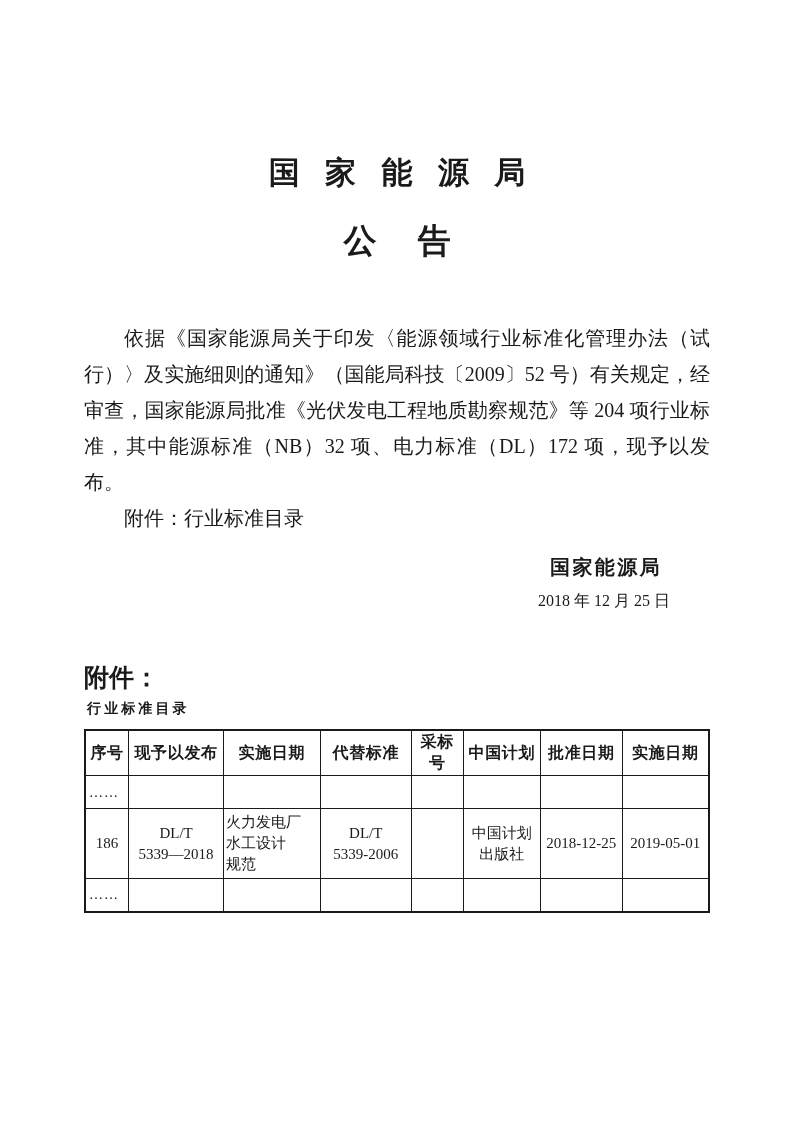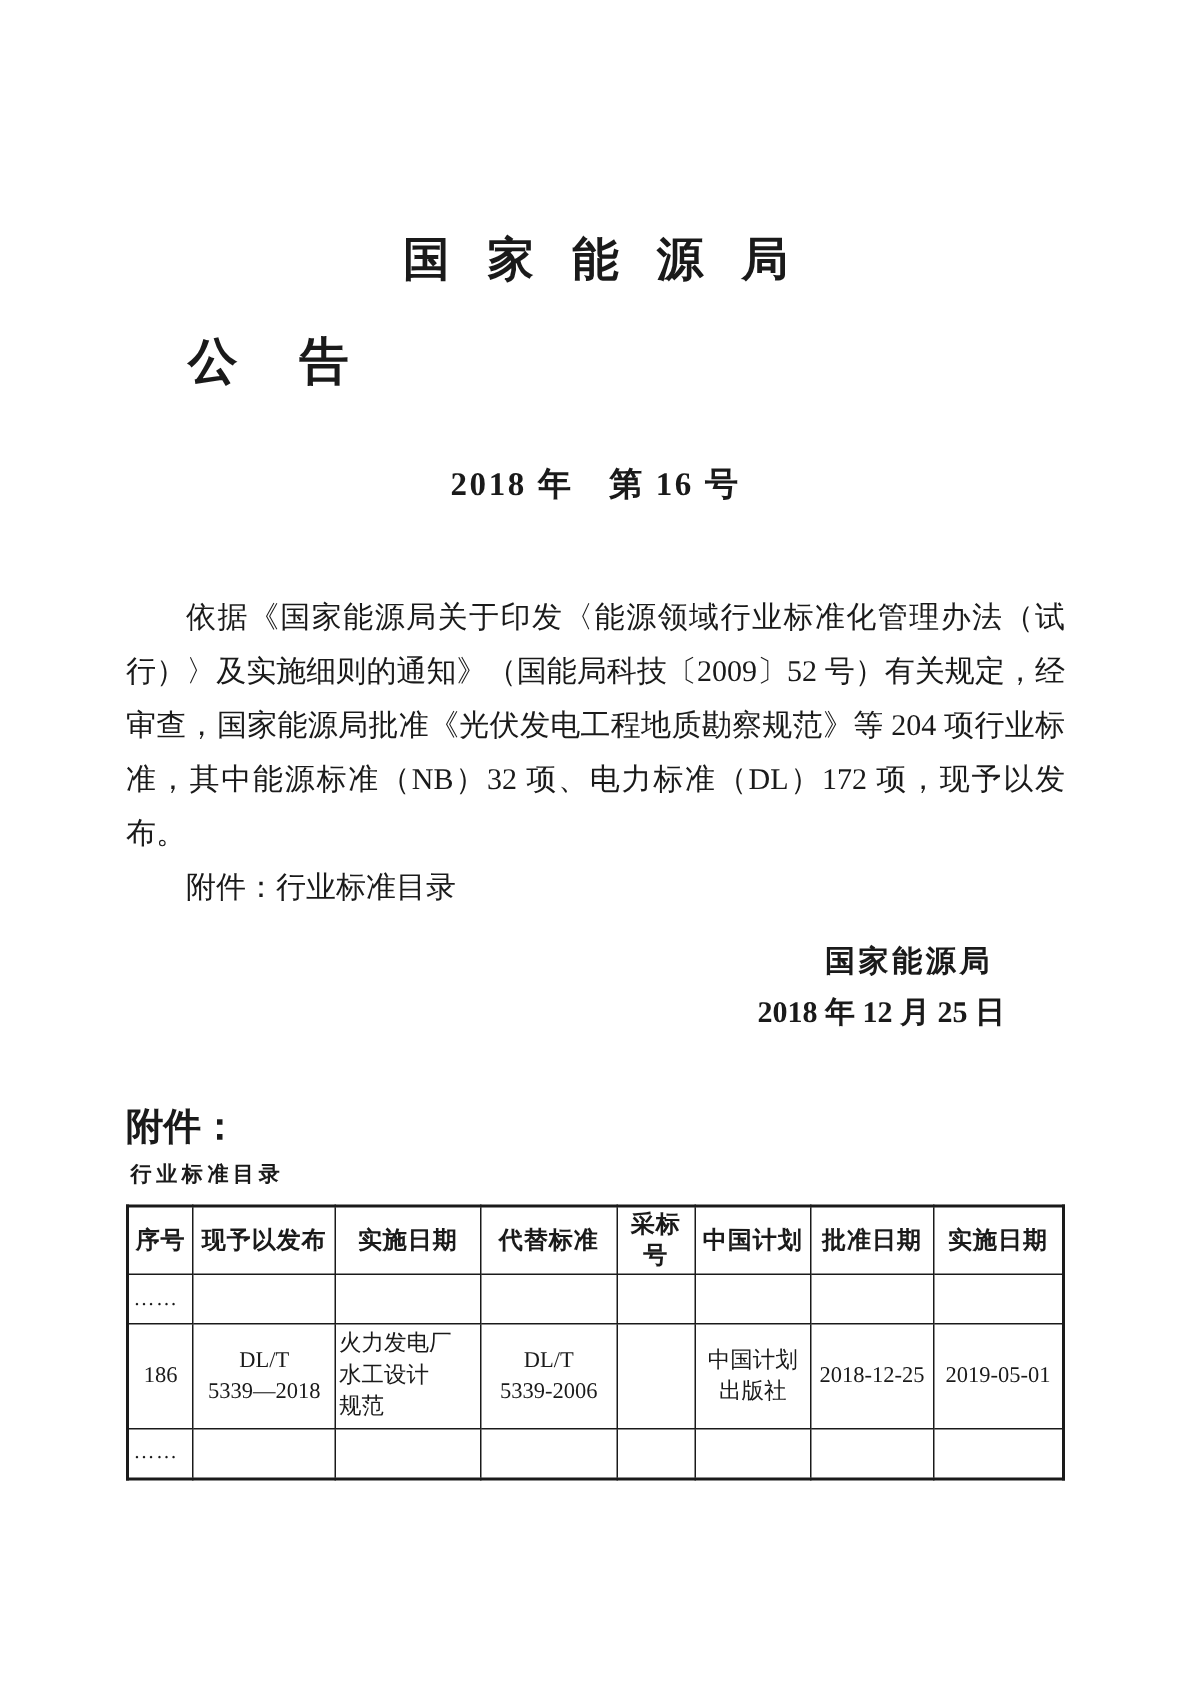--- a/index.html
+++ b/index.html
@@ -22,21 +22,21 @@
     margin-top: 152px;
     text-align: center;
     font-size: 31px;
     font-weight: bold;
     letter-spacing: 0.82em;
     text-indent: 0.82em;
     white-space: nowrap;
   }
   .doc-title-2 {
     margin-top: 25px;
-    text-align: left;
+    text-align: center;
     font-size: 33px;
     font-weight: bold;
     letter-spacing: 1.25em;
     text-indent: 1.25em;
     white-space: nowrap;
   }
   .doc-number {
     margin-top: 44px;
     text-align: center;
     font-size: 22px;
@@ -58,23 +58,23 @@
   .signature-org {
     margin-top: 14px;
     font-size: 20px;
     line-height: 34px;
     font-weight: bold;
     text-align: right;
     padding-right: 48px;
     letter-spacing: 0.12em;
   }
   .signature-date {
-    font-size: 20px;
+    font-size: 16px;
     line-height: 34px;
-    font-weight: bold;
+    font-weight: normal;
     text-align: right;
     padding-right: 40px;
   }
   .appendix-label {
     margin-top: 48px;
     font-size: 25px;
     font-weight: bold;
     line-height: 24px;
   }
   .table-title {
@@ -132,21 +132,20 @@
   col.c6 { width: 13.1%; }
   col.c7 { width: 13.9%; }
 </style>
 </head>
 <body>
 
 <div class="page">
 
   <div class="doc-title-1">国家能源局</div>
   <div class="doc-title-2">公告</div>
-  <div class="doc-number">2018 年　第 16 号</div>
 
   <div class="body-block">
     <p class="body-paragraph">依据《国家能源局关于印发〈能源领域行业标准化管理办法（试行）〉及实施细则的通知》（国能局科技〔2009〕52 号）有关规定，经审查，国家能源局批准《光伏发电工程地质勘察规范》等 204 项行业标准，其中能源标准（NB）32 项、电力标准（DL）172 项，现予以发布。</p>
     <p class="attachment-line">附件：行业标准目录</p>
   </div>
 
   <div class="signature-org">国家能源局</div>
   <div class="signature-date">2018 年 12 月 25 日</div>
 
   <div class="appendix-label">附件：</div>

